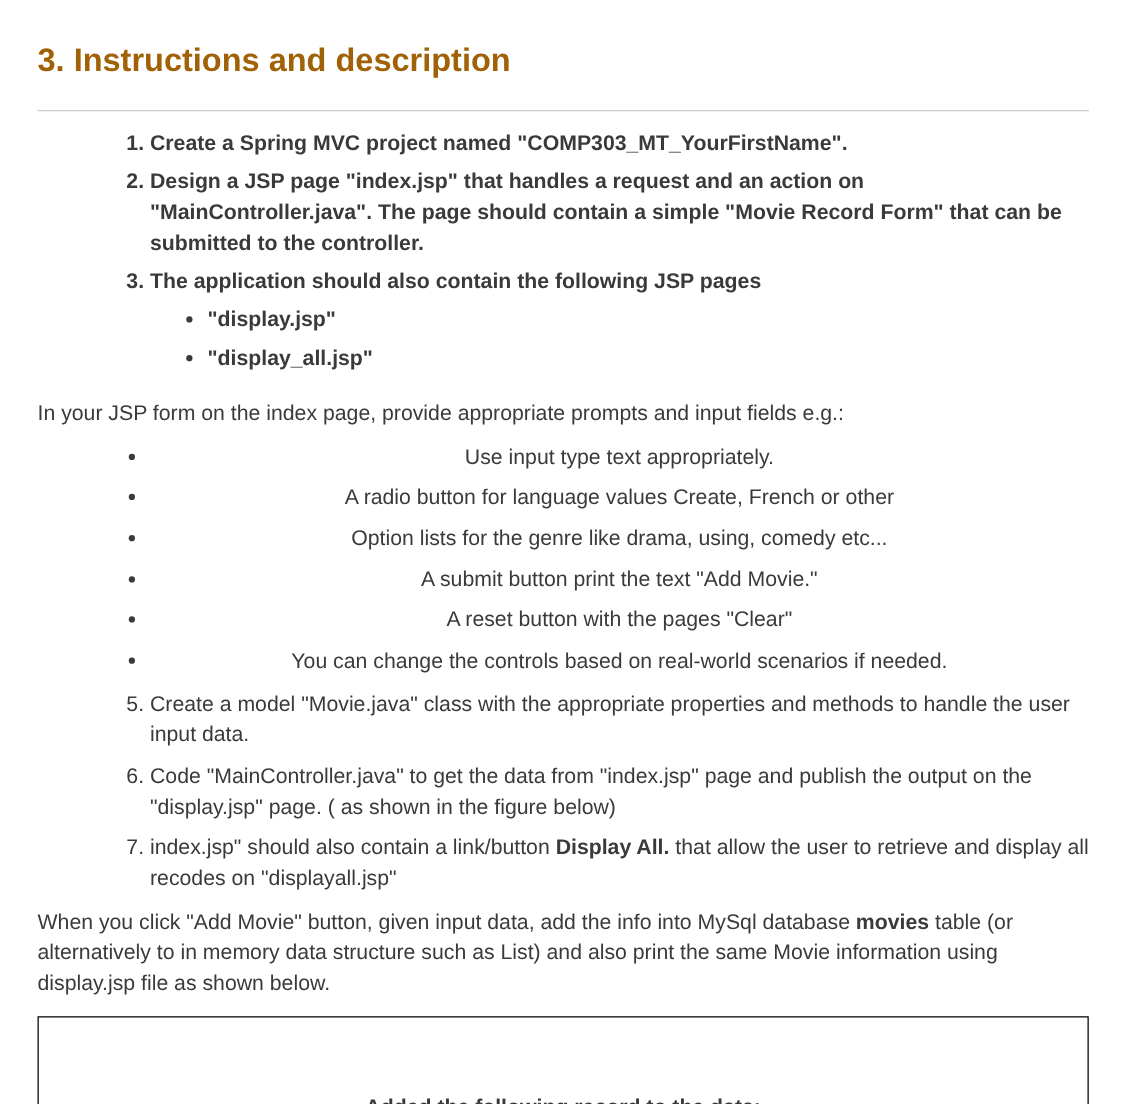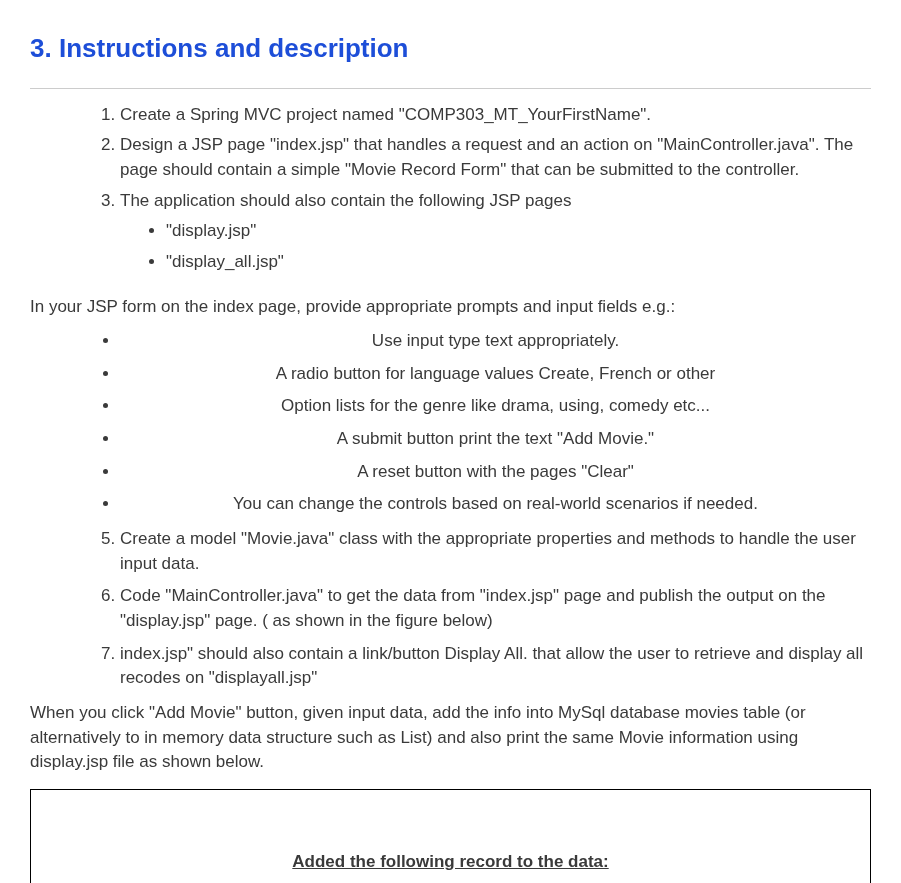--- a/index.html
+++ b/index.html
@@ -12,35 +12,36 @@
     line-height: 1.45;
   }
   .page {
     width: 901px;
     padding: 20px 30px 0 30px;
     box-sizing: border-box;
   }
   h2.section-heading {
     font-size: 26px;
     font-weight: bold;
-    color: #1d4ed8;
+    color: #a16207;
     margin: 10px 0 20px 0;
   }
   hr.divider {
     border: none;
     border-top: 1px solid #cccccc;
     margin: 0 0 14px 0;
   }
   .para {
     margin: 0 0 10px 0;
   }
   ol.main-ol {
     list-style: decimal;
     margin: 0 0 20px 0;
     padding-left: 90px;
+    font-weight: bold;
   }
   ol.main-ol > li {
     margin: 6px 0;
     padding-left: 0;
   }
   ul.nested-ul {
     list-style: disc;
     margin: 6px 0 6px 0;
     padding-left: 46px;
   }
@@ -57,21 +58,21 @@
     margin: 8px 0;
   }
   ol.cont-ol {
     list-style: decimal;
     margin: 0 0 10px 0;
     padding-left: 90px;
   }
   ol.cont-ol > li {
     margin: 8px 0;
   }
-  .bold { font-weight: normal; }
+  .bold { font-weight: bold; }
   .result-box {
     border: 1px solid #000000;
     margin-top: 14px;
     padding: 60px 10px 0 10px;
     text-align: center;
     height: 100px;
     box-sizing: border-box;
     overflow: hidden;
   }
   .result-title {

